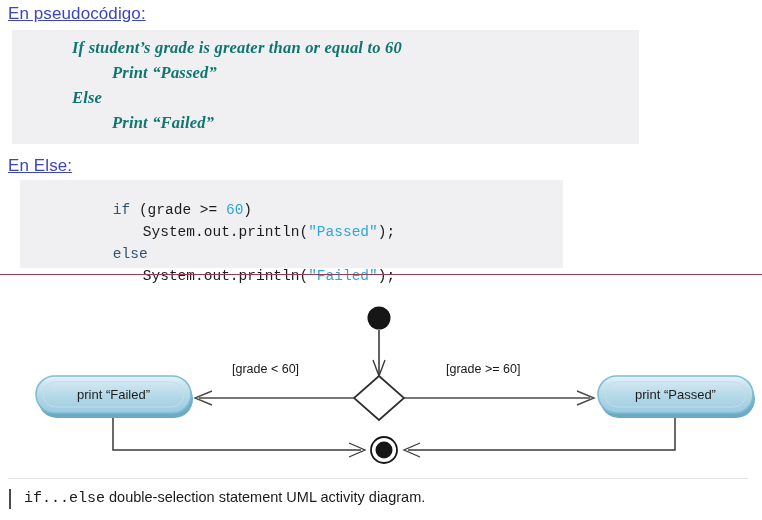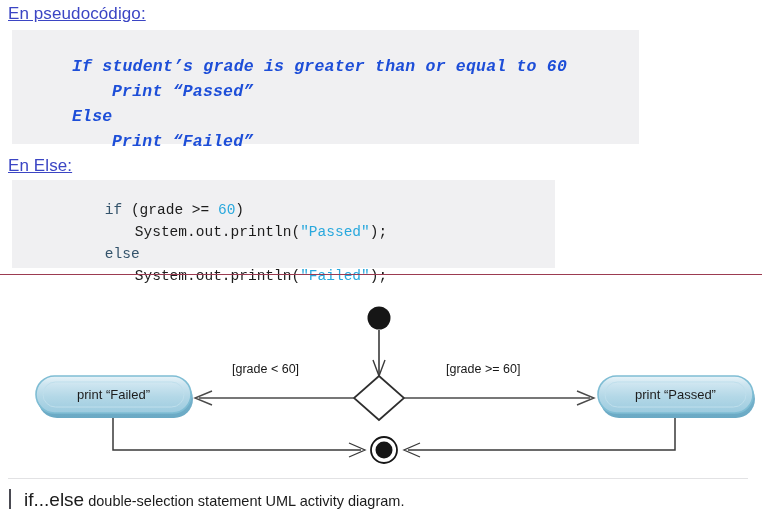--- a/index.html
+++ b/index.html
@@ -35,37 +35,36 @@
     position: absolute;
     background: #f0f0f2;
   }
   #pseudocode-panel {
     left: 12px;
     top: 30px;
     width: 627px;
     height: 114px;
   }
   #java-panel {
-    left: 12px;
+    left: 20px;
     top: 180px;
     width: 543px;
     height: 88px;
   }
 
   
   .pseudo-line {
     position: absolute;
-    font-family: Liberation Mono, monospace;
+    font-family: Liberation Serif, serif;
     font-style: italic;
     font-weight: bold;
-    color: #1d4ed8;
+    color: #0f766e;
     font-size: 16.5px;
     white-space: pre;
     letter-spacing: 0.2px;
-    margin-top: 19px;
   }
   .pseudo-l0 { left: 60px; }
   .pseudo-l1 { left: 100px; }
 
   
   .java-line {
     position: absolute;
     font-family: "Liberation Mono", monospace;
     font-size: 14.5px;
     white-space: pre;
@@ -127,22 +126,22 @@
   #caption-text {
     position: absolute;
     left: 24px;
     top: 489px;
     font-family: "Liberation Sans", sans-serif;
     font-size: 14.5px;
     color: #1b1b1b;
     white-space: pre;
   }
   #caption-text .mono {
-    font-family: Liberation Sans, sans-serif;
-    font-size: 19px;
+    font-family: Liberation Mono, monospace;
+    font-size: 15px;
   }
 </style>
 </head>
 <body>
 
 <div id="heading-pseudo" class="section-heading">En pseudocódigo:</div>
 
 <div id="pseudocode-panel" class="code-panel">
   <div class="pseudo-line pseudo-l0" style="top:8px;">If student’s grade is greater than or equal to 60</div>
   <div class="pseudo-line pseudo-l1" style="top:33px;">Print “Passed”</div>

